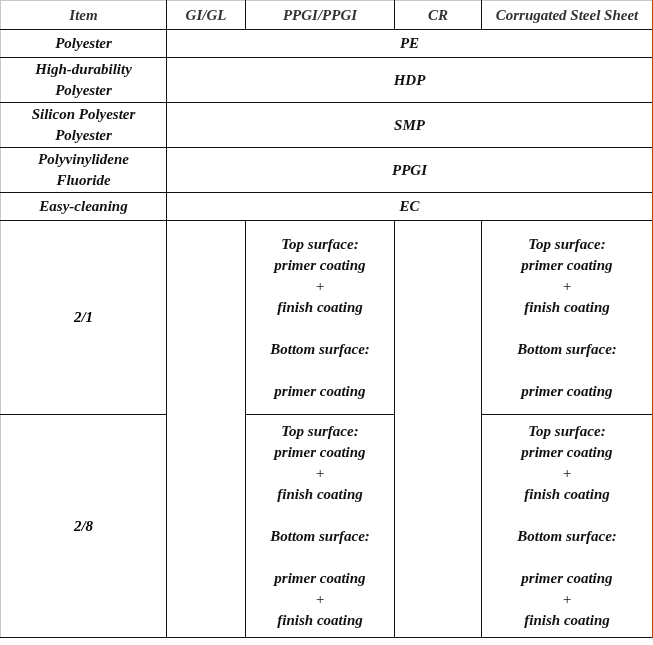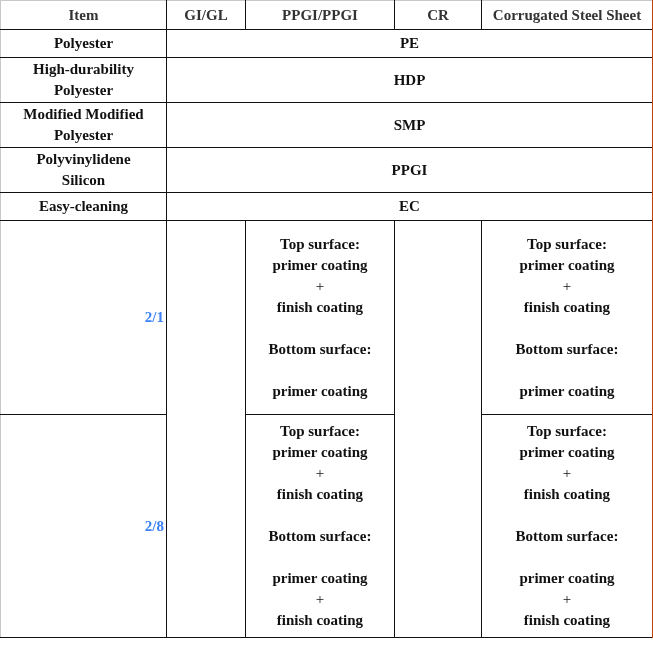--- a/index.html
+++ b/index.html
@@ -1,17 +1,17 @@
 <!DOCTYPE html>
 <html><head>
   <meta charset="utf-8">
   <style>
     html, body { margin: 0; padding: 0; background: #ffffff; }
     body { width: 653px; height: 645px; overflow: hidden; }
-    .wrap { position: relative; width: 528px; height: 645px; }
+    .wrap { position: relative; width: 528px; height: 645px; font-style: italic; }
     table {
       position: absolute; left: 0; top: 0;
       border-collapse: collapse;
       table-layout: fixed;
       width: 653px;
       font-family: "Liberation Serif", "DejaVu Serif", serif;
       font-weight: bold;
       font-size: 15px;
       color: #111111;
     }
@@ -22,21 +22,21 @@
       padding: 0 2px;
       line-height: 21px;
     }
     tr.header td { color: #333333; height: 28px; border-top: 1px solid #c8c8c8; }
     tr td:first-child { border-left: 1px solid #c8c8c8; }
     tr td:last-child { border-right: 3px solid #c2410c; }
     .h29 { height: 28px; }
     .h46 { height: 45px; }
     .r21 { height: 194px; }
     .r22 { height: 223px; }
-    .red { color: #3b82f6; text-align: right; }
+    .red { color: #000000; }
     .stack div { line-height: 21px; }
     .plus { font-weight: normal; }
     .gap { height: 21px; }
   </style>
 </head>
 <body>
 
 <div class="wrap">
 <table>
   <colgroup>
@@ -65,30 +65,30 @@
     <tr class="h46">
       <td>
         <div>High-durability</div>
         <div>Polyester</div>
       </td>
       <td colspan="4">HDP</td>
     </tr>
 
     <tr class="h46">
       <td>
-        <div>Modified Modified</div>
+        <div>Silicon Polyester</div>
         <div>Polyester</div>
       </td>
       <td colspan="4">SMP</td>
     </tr>
 
     <tr class="h46">
       <td>
         <div>Polyvinylidene</div>
-        <div>Silicon</div>
+        <div>Fluoride</div>
       </td>
       <td colspan="4">PPGI</td>
     </tr>
 
     <tr class="h29">
       <td>
             <div>Easy-cleaning</div>
           </td>
       <td colspan="4">EC</td>
     </tr>

